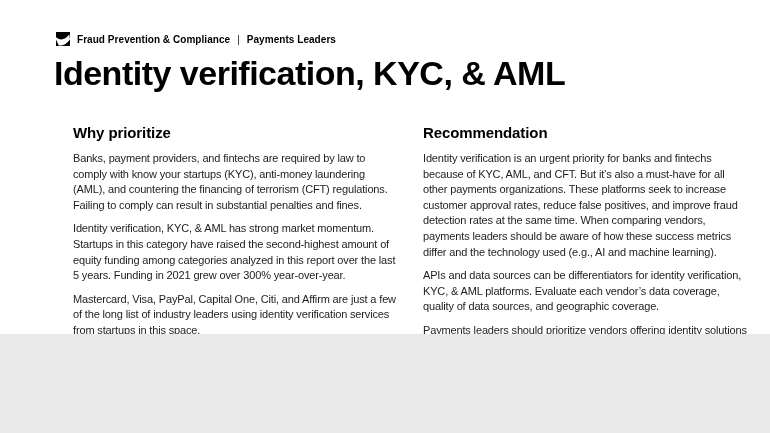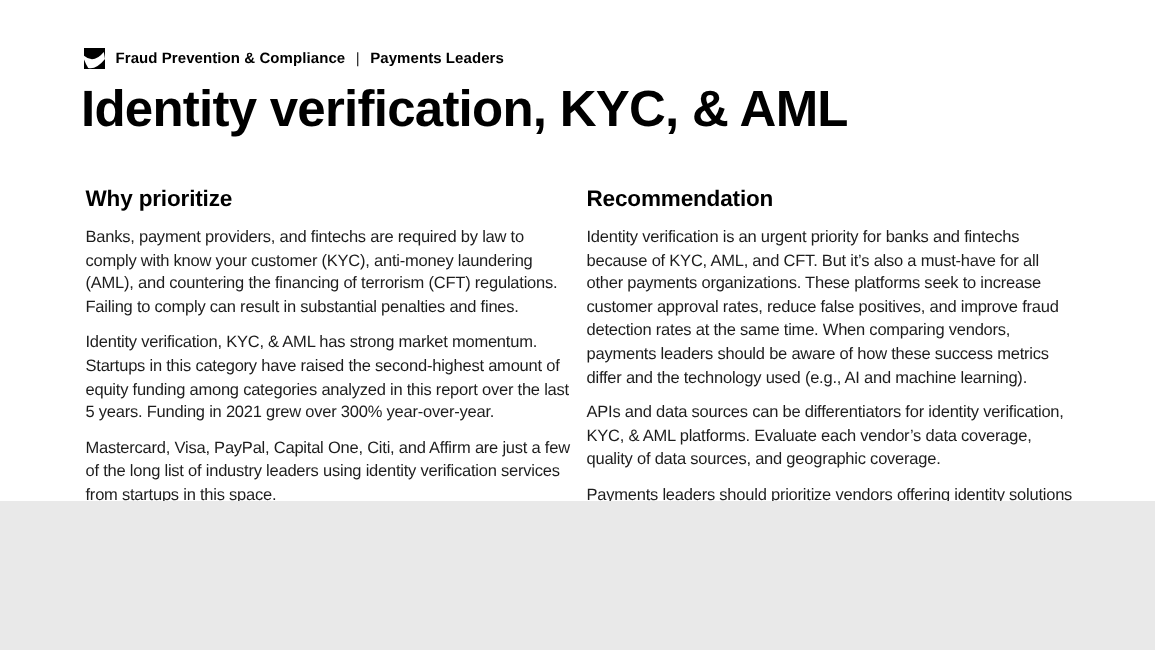--- a/index.html
+++ b/index.html
@@ -34,24 +34,24 @@
     left: 54px;
     top: 54px;
     margin: 0;
     font-size: 34px;
     font-weight: 700;
     letter-spacing: -0.5px;
     color: #000;
   }
   .columns {
     position: absolute;
-    left: 57px;
+    left: 73px;
     top: 124px;
     display: flex;
-    gap: 8px;
+    gap: 24px;
     justify-content: space-between;
   }
   .col { width: 326px; }
   .col h2 {
     margin: 0 0 10px 0;
     font-size: 15px;
     font-weight: 700;
     letter-spacing: -0.1px;
     color: #000;
   }
@@ -103,21 +103,21 @@
     <span class="eyebrow-text">Fraud Prevention &amp; Compliance</span>
     <span class="eyebrow-sep">|</span>
     <span class="eyebrow-text">Payments Leaders</span>
   </div>
 
   <h1 class="slide-title">Identity verification, KYC, &amp; AML</h1>
 
   <div class="columns">
     <section class="col">
       <h2>Why prioritize</h2>
-      <p>Banks, payment providers, and fintechs are required by law to comply with know your customer (KYC), anti-money laundering (AML), and countering the financing of terrorism (CFT) regulations. Failing to comply can result in substantial penalties and fines.</p>
+      <p>Banks, payment providers, and fintechs are required by law to comply with know your startups (KYC), anti-money laundering (AML), and countering the financing of terrorism (CFT) regulations. Failing to comply can result in substantial penalties and fines.</p>
       <p>Identity verification, KYC, &amp; AML has strong market momentum. Startups in this category have raised the second-highest amount of equity funding among categories analyzed in this report over the last 5 years. Funding in 2021 grew over 300% year-over-year.</p>
       <p>Mastercard, Visa, PayPal, Capital One, Citi, and Affirm are just a few of the long list of industry leaders using identity verification services from startups in this space.</p>
     </section>
     <section class="col">
       <h2>Recommendation</h2>
       <p>Identity verification is an urgent priority for banks and fintechs because of KYC, AML, and CFT. But it’s also a must-have for all other payments organizations. These platforms seek to increase customer approval rates, reduce false positives, and improve fraud detection rates at the same time. When comparing vendors, payments leaders should be aware of how these success metrics differ and the technology used (e.g., AI and machine learning).</p>
       <p>APIs and data sources can be differentiators for identity verification, KYC, &amp; AML platforms. Evaluate each vendor’s data coverage, quality of data sources, and geographic coverage.</p>
       <p>Payments leaders should prioritize vendors offering identity solutions beyond just customer onboarding. Continuous KYC and transaction monitoring provides a more extensive suite of compliance and fraud prevention capabilities.</p>
     </section>
   </div>

